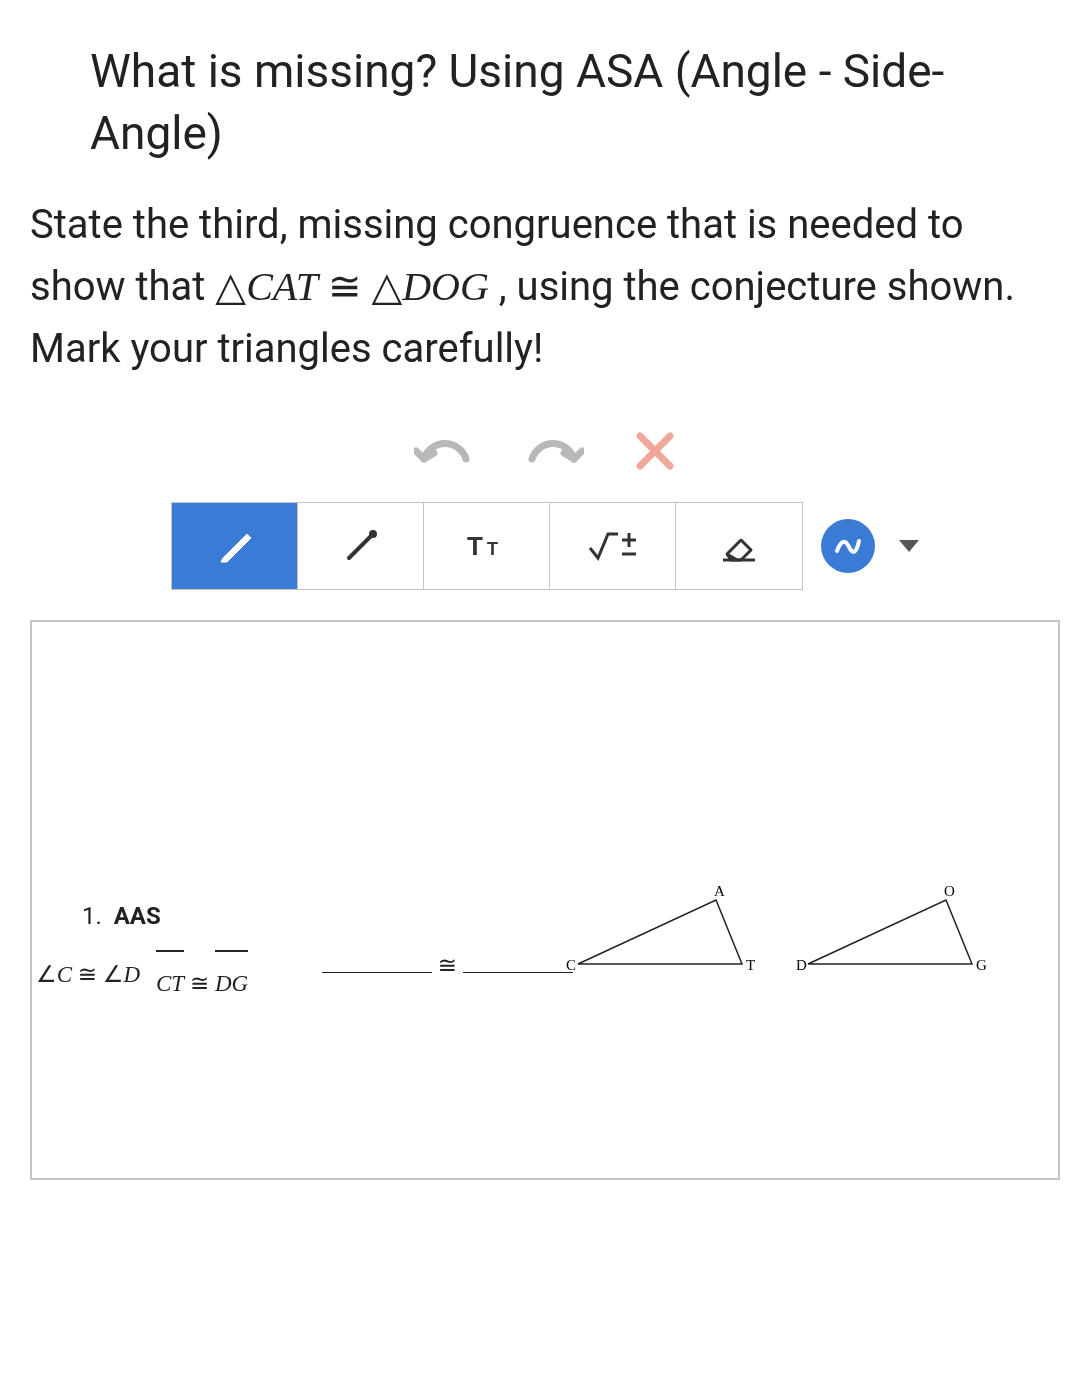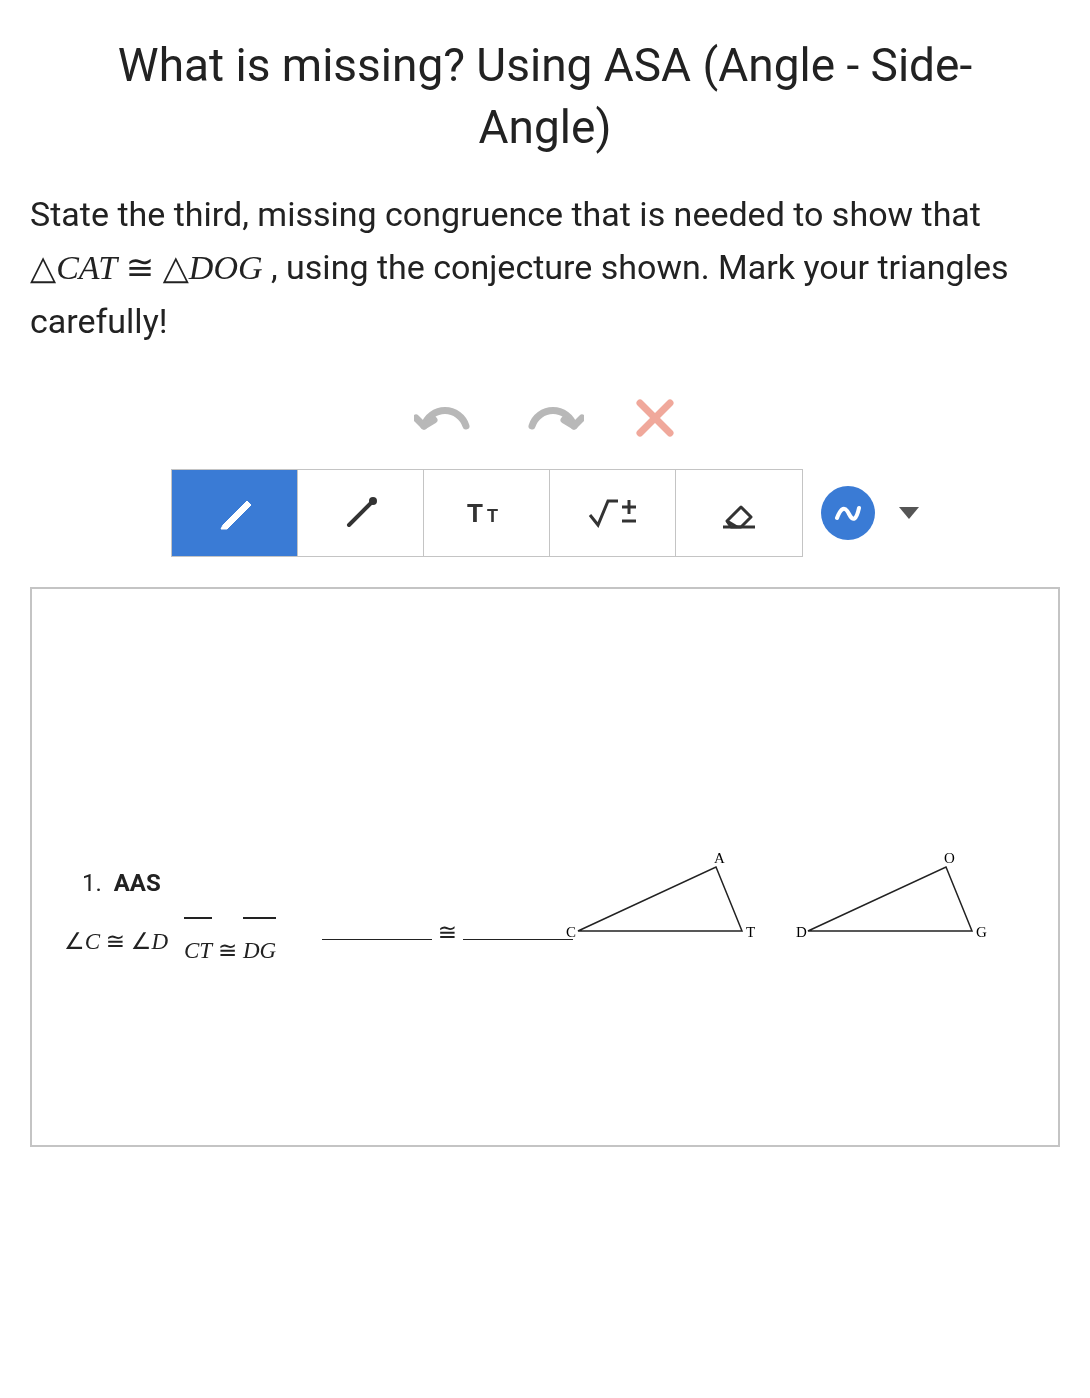--- a/index.html
+++ b/index.html
@@ -5,29 +5,29 @@
   * { box-sizing: border-box; margin: 0; padding: 0; }
   html, body { width: 100%; height: 100%; }
   body {
     font-family: -apple-system, BlinkMacSystemFont, "Segoe UI", Roboto, Helvetica, Arial, sans-serif;
     background: #fff;
     color: #222;
     padding: 30px 30px 40px 30px;
     width: 1090px;
   }
   .title {
-    text-align: center;
+    text-align: left;
     font-size: 46px;
     font-weight: 400;
     line-height: 1.35;
     color: #222;
-    margin: 4px 60px 30px 60px;
+    margin: 10px 60px 30px 60px;
   }
   .instructions {
-    font-size: 34px;
+    font-size: 40px;
     line-height: 1.55;
     color: #222;
     margin: 0 0 50px 0;
   }
   .math-i { font-family: "Times New Roman", Times, serif; font-style: italic; }
   .math-up { font-family: "Times New Roman", Times, serif; font-style: normal; }
   .nowrap { white-space: nowrap; }
 
   
   .action-row {
@@ -120,21 +120,21 @@
     border-bottom: 1.5px solid #222;
     width: 110px;
     height: 20px;
     vertical-align: baseline;
   }
   .cong { font-style: normal; }
 
   .tri-svg { display: block; }
   .given-col {
     position: absolute;
-    left: 32px;
+    left: 4px;
     top: 330px;
     gap: 16px;
   }
   .label-col {
     position: absolute;
     left: 50px;
     top: 280px;
   }
   .fill-col {
     position: absolute;

